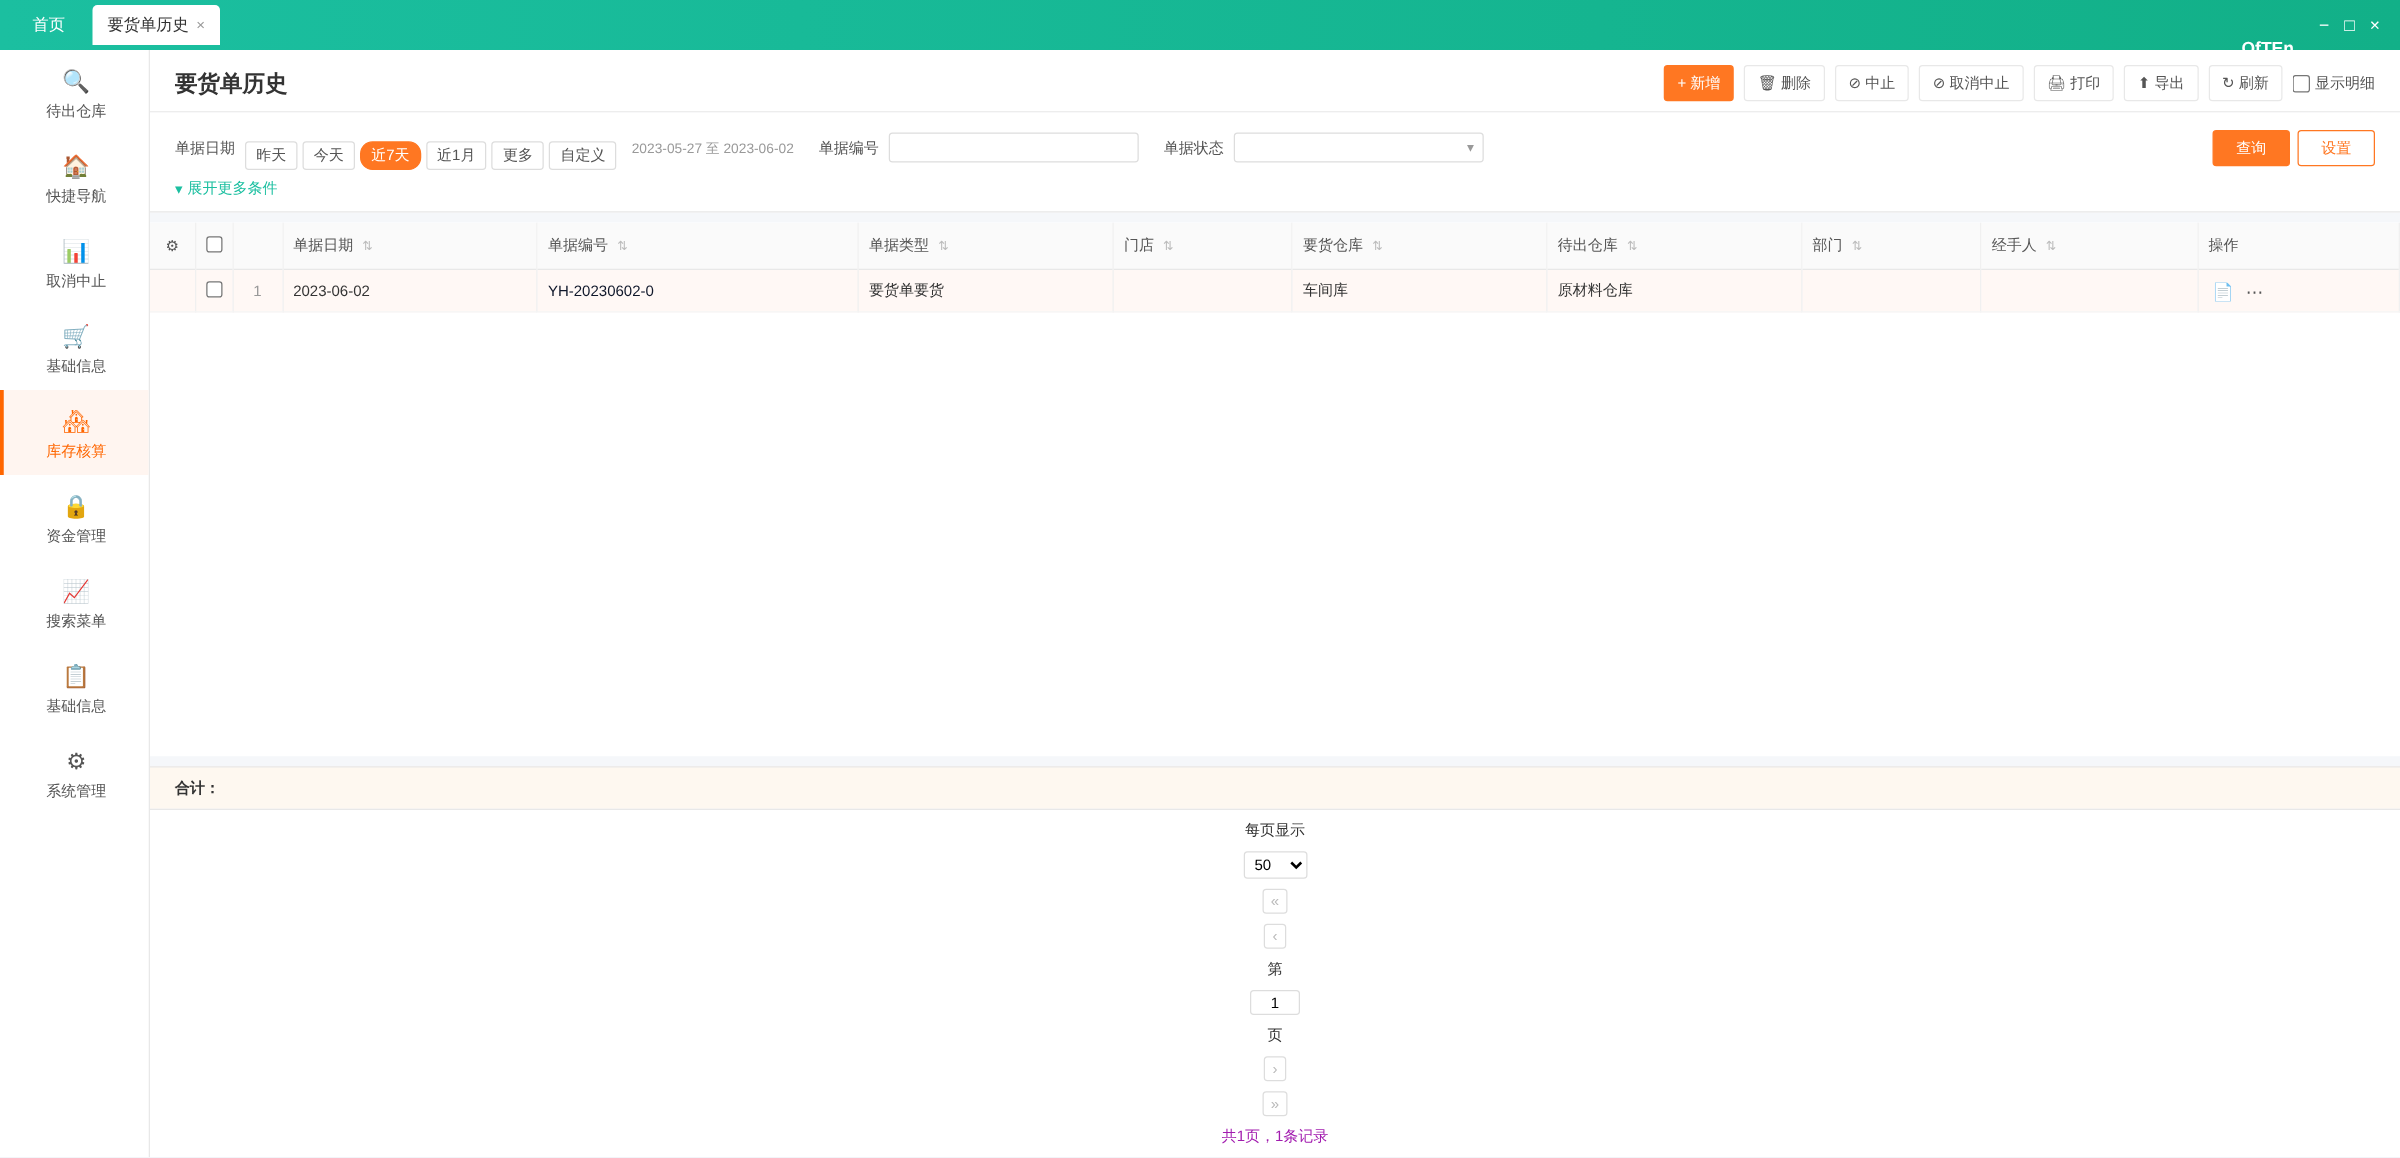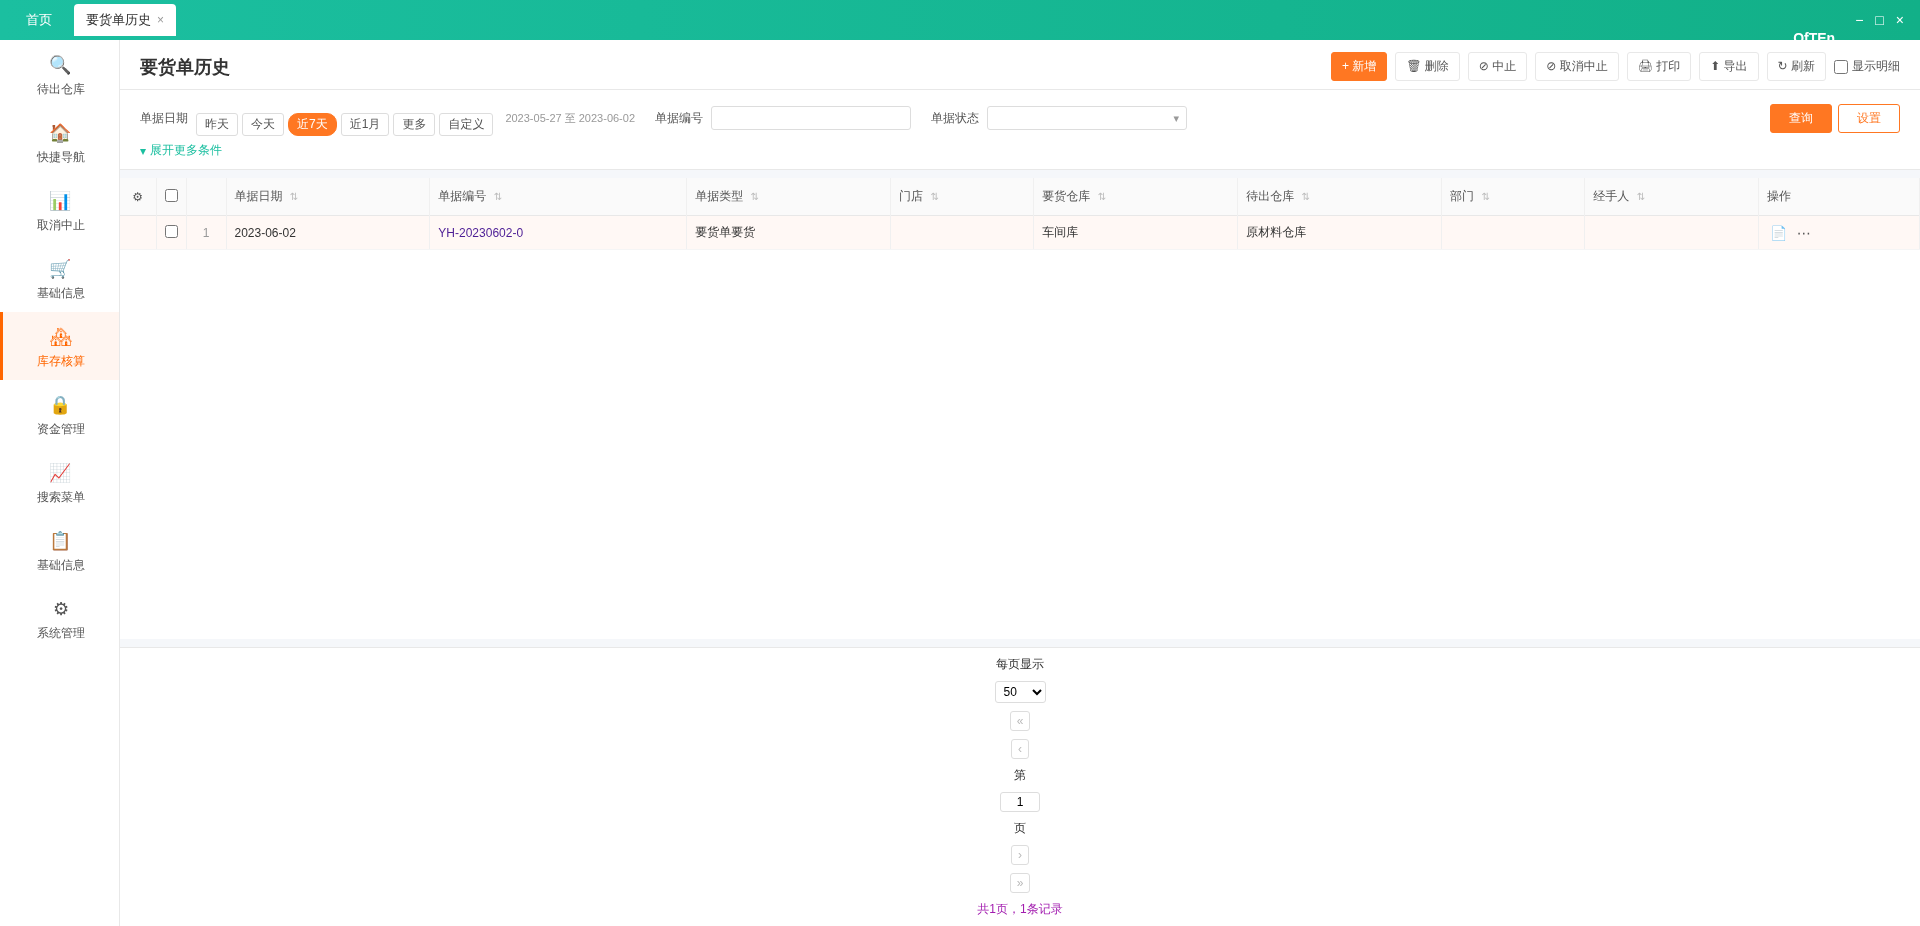--- a/index.html
+++ b/index.html
@@ -294,21 +294,21 @@
     tbody tr:nth-child(even) { background: #fff; }
     tbody td {
       padding: 8px 8px;
       border-right: 1px solid #f0f0f0;
       border-bottom: 1px solid #f5f5f5;
       color: #333;
     }
     .col-checkbox { width: 30px; text-align: center; }
     .col-num { width: 40px; text-align: center; color: #999; }
     .col-settings { width: 36px; text-align: center; }
-    .link-text { color: #4c1d95; cursor: pointer; text-decoration: none; }
+    .link-text { color: #0f172a; cursor: pointer; text-decoration: none; }
     .op-icon { color: #555; cursor: pointer; font-size: 14px; margin: 0 3px; }
 
     
     .table-footer {
       background: #fef8f0;
       padding: 8px 20px;
       border-top: 1px solid #e8e8e8;
       font-size: 12px;
       color: #555;
       display: flex;
@@ -547,20 +547,23 @@
             <td></td>
             <td>
               <span class="op-icon">📄</span>
               <span class="op-icon">⋯</span>
             </td>
           </tr>
         </tbody>
       </table>
     </div>
 
+    <div class="table-footer">
+      <span class="footer-label">合计：</span>
+    </div>
 
     <div class="pagination">
       <span>每页显示</span>
       <select class="page-size-select">
         <option value="10">10</option>
         <option value="20">20</option>
         <option value="50" selected="">50</option>
         <option value="100">100</option>
       </select>
       <button class="page-btn disabled">«</button>

